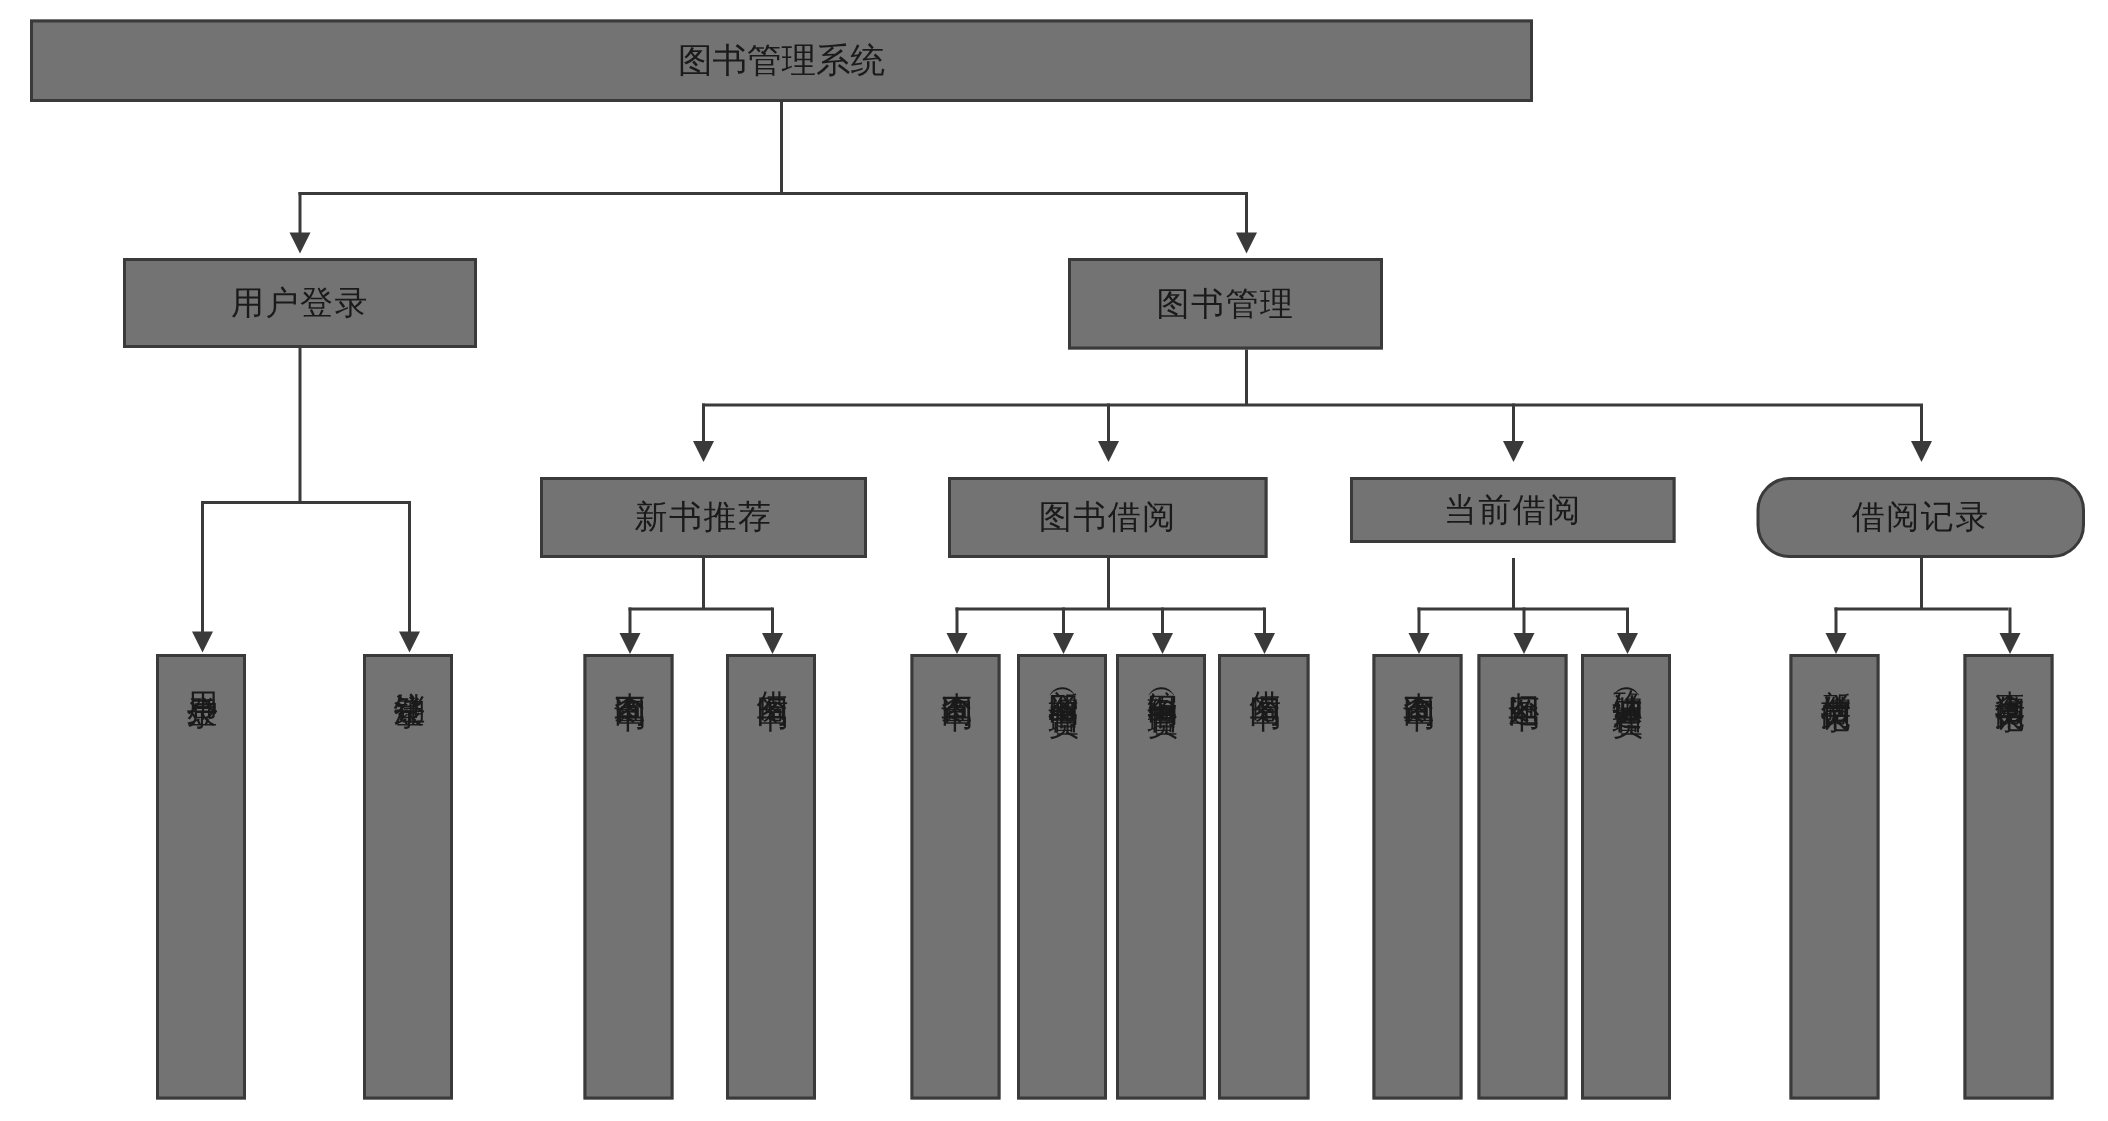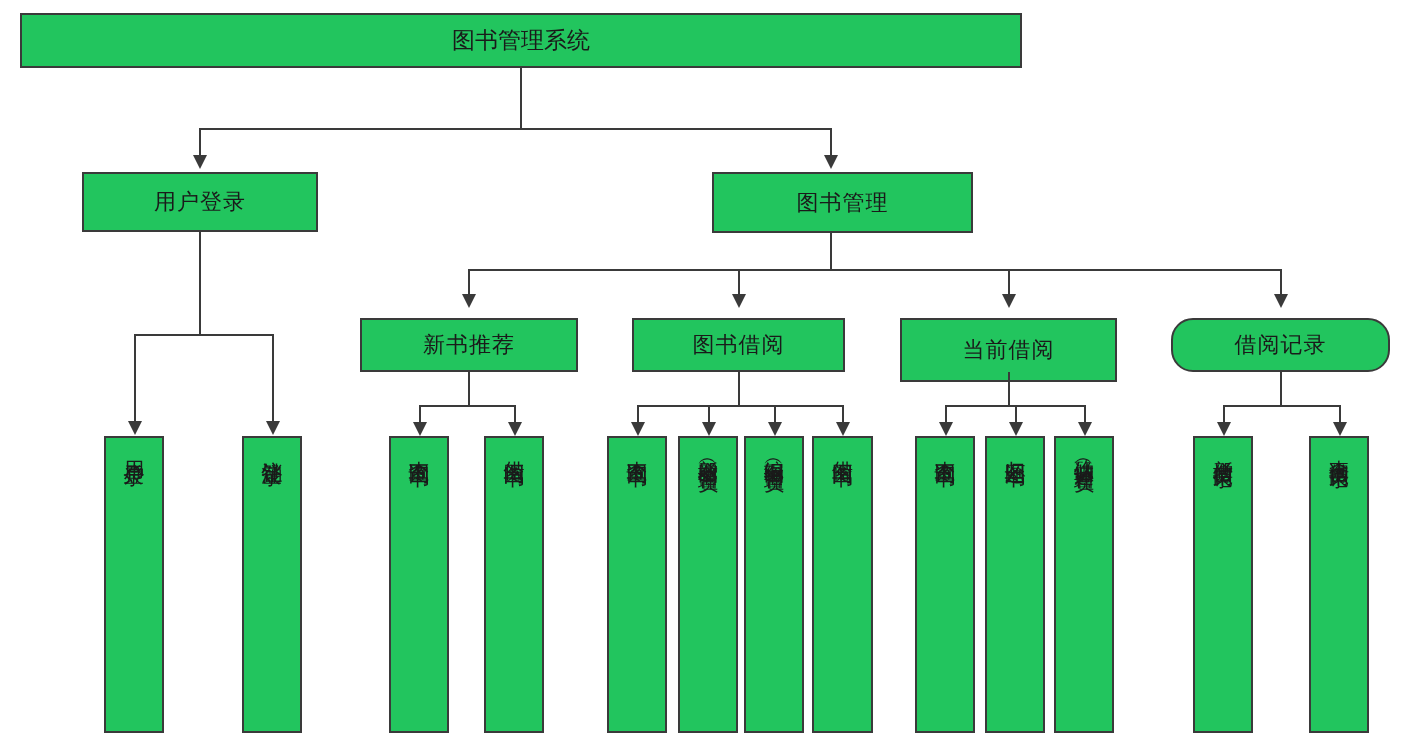--- a/index.html
+++ b/index.html
@@ -14,21 +14,21 @@
     position: relative;
     width: 1405px;
     height: 747px;
     background: #ffffff;
     overflow: hidden;
   }
   .node {
     position: absolute;
     box-sizing: border-box;
     border: 2px solid #3a3a3a;
-    background: #22c55e;
+    background: #737373;
     display: flex;
     align-items: center;
     justify-content: center;
     color: #1a1a1a;
   }
   .node.horiz {
     font-size: 22px;
     letter-spacing: 1px;
   }
   .node.root {
@@ -86,21 +86,21 @@
   <div class="hline" style="left:199px; top:128px; width:632px;"></div>
 
   <div class="vline" style="left:199px; top:128px; height:28px;"></div>
   <div class="arrow" style="left:193px; top:155px;"></div>
   <div class="vline" style="left:830px; top:128px; height:28px;"></div>
   <div class="arrow" style="left:824px; top:155px;"></div>
 
   <div class="node horiz" style="left:82px; top:172px; width:236px; height:60px;">
     <span>用户登录</span>
   </div>
-  <div class="node horiz" style="left:712px; top:172px; width:261px; height:61px;">
+  <div class="node horiz" style="left:712px; top:172px; width:210px; height:61px;">
     <span>图书管理</span>
   </div>
 
   <div class="vline" style="left:199px; top:232px; height:103px;"></div>
   <div class="hline" style="left:134px; top:334px; width:138px;"></div>
   <div class="vline" style="left:134px; top:334px; height:88px;"></div>
   <div class="arrow" style="left:128px; top:421px;"></div>
   <div class="vline" style="left:272px; top:334px; height:88px;"></div>
   <div class="arrow" style="left:266px; top:421px;"></div>
 
@@ -114,21 +114,21 @@
   <div class="arrow" style="left:1002px; top:294px;"></div>
   <div class="vline" style="left:1280px; top:269px; height:26px;"></div>
   <div class="arrow" style="left:1274px; top:294px;"></div>
 
   <div class="node horiz" style="left:360px; top:318px; width:218px; height:54px;text-align:center;">
     <span>新书推荐</span>
   </div>
   <div class="node horiz" style="left:632px; top:318px; width:213px; height:54px;">
     <span>图书借阅</span>
   </div>
-  <div class="node horiz" style="left:900px; top:318px; width:217px; height:64px;">
+  <div class="node horiz" style="left:900px; top:318px; width:217px; height:44px;">
     <span>当前借阅</span>
   </div>
   <div class="node horiz" style="left:1171px; top:318px; width:219px; height:54px;border-radius:22px;">
     <span>借阅记录</span>
   </div>
 
   <div class="vline" style="left:468px; top:372px; height:34px;"></div>
   <div class="hline" style="left:419px; top:405px; width:96px;"></div>
   <div class="vline" style="left:419px; top:405px; height:18px;"></div>
   <div class="arrow" style="left:413px; top:422px;"></div>

